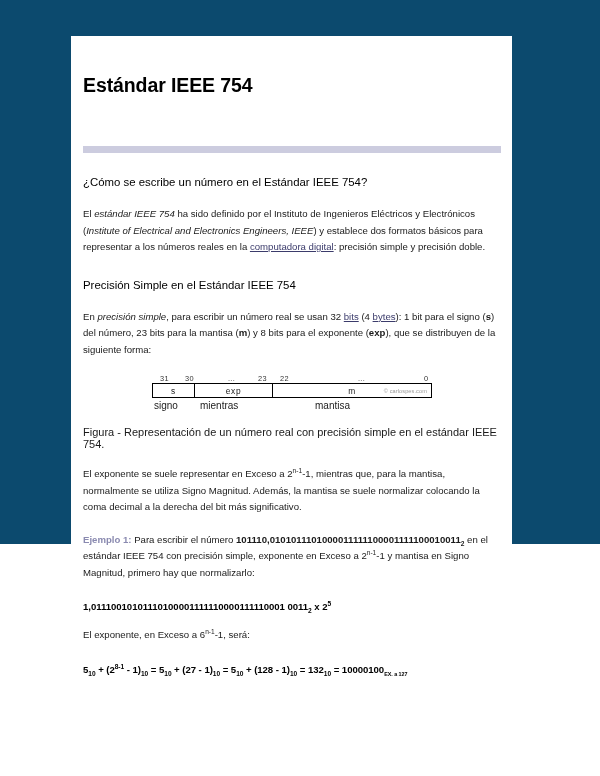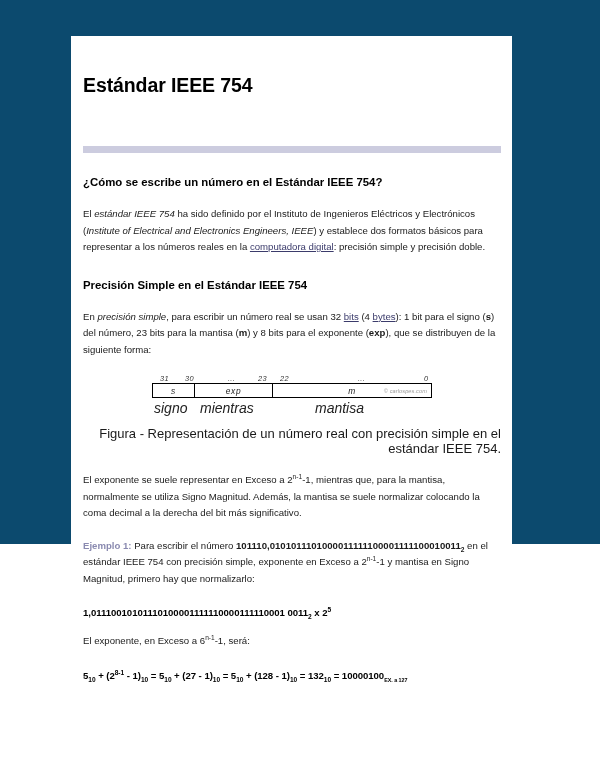--- a/index.html
+++ b/index.html
@@ -44,21 +44,21 @@
     line-height: 1.2;
     color: #000;
   }
   .rule-band {
     height: 7px;
     background: #ccccdf;
     margin: 49px 0 0 0;
   }
   h2.sec {
     font-size: 11.4px;
-    font-weight: bold;
+    font-weight: normal;
     margin: 0;
     padding: 22px 0 0 0;
     line-height: 1.3;
     color: #000;
   }
   p.body {
     font-size: 9.6px;
     line-height: 1.72;
     margin: 0;
     padding: 16px 0 0 0;
@@ -82,32 +82,31 @@
   p.formula {
     font-size: 9.6px;
     font-weight: bold;
     line-height: 1.6;
     margin: 0;
     padding: 18px 0 0 0;
     letter-spacing: -0.05px;
     color: #000;
   }
   p.caption {
-    font-size: 13px;
+    font-size: 11px;
     margin: 0;
     padding: 14px 0 0 0;
-    text-align: right;
+    text-align: left;
     color: #1a1a1a;
   }
   
   .figure-wrap {
     padding: 14px 0 0 0;
     display: flex;
     justify-content: center;
-    font-style: italic;
   }
   .figure {
     width: 280px;
     font-size: 7.4px;
     color: #222;
   }
   .nums { position: relative; height: 11px; }
   .nums span {
     position: absolute;
     bottom: 0;
@@ -141,21 +140,21 @@
     position: absolute;
     right: 4px;
     font-size: 5.6px;
     color: #9a9a9a;
     letter-spacing: 0.1px;
   }
   .labels { position: relative; height: 12px; margin-top: 2px; }
   .labels span {
     position: absolute;
     top: 0;
-    font-size: 14px;
+    font-size: 10px;
     color: #222;
   }
 </style>
 </head>
 <body>
 
 <div id="page">
   <div id="sheet">
     <div id="inner">
 

